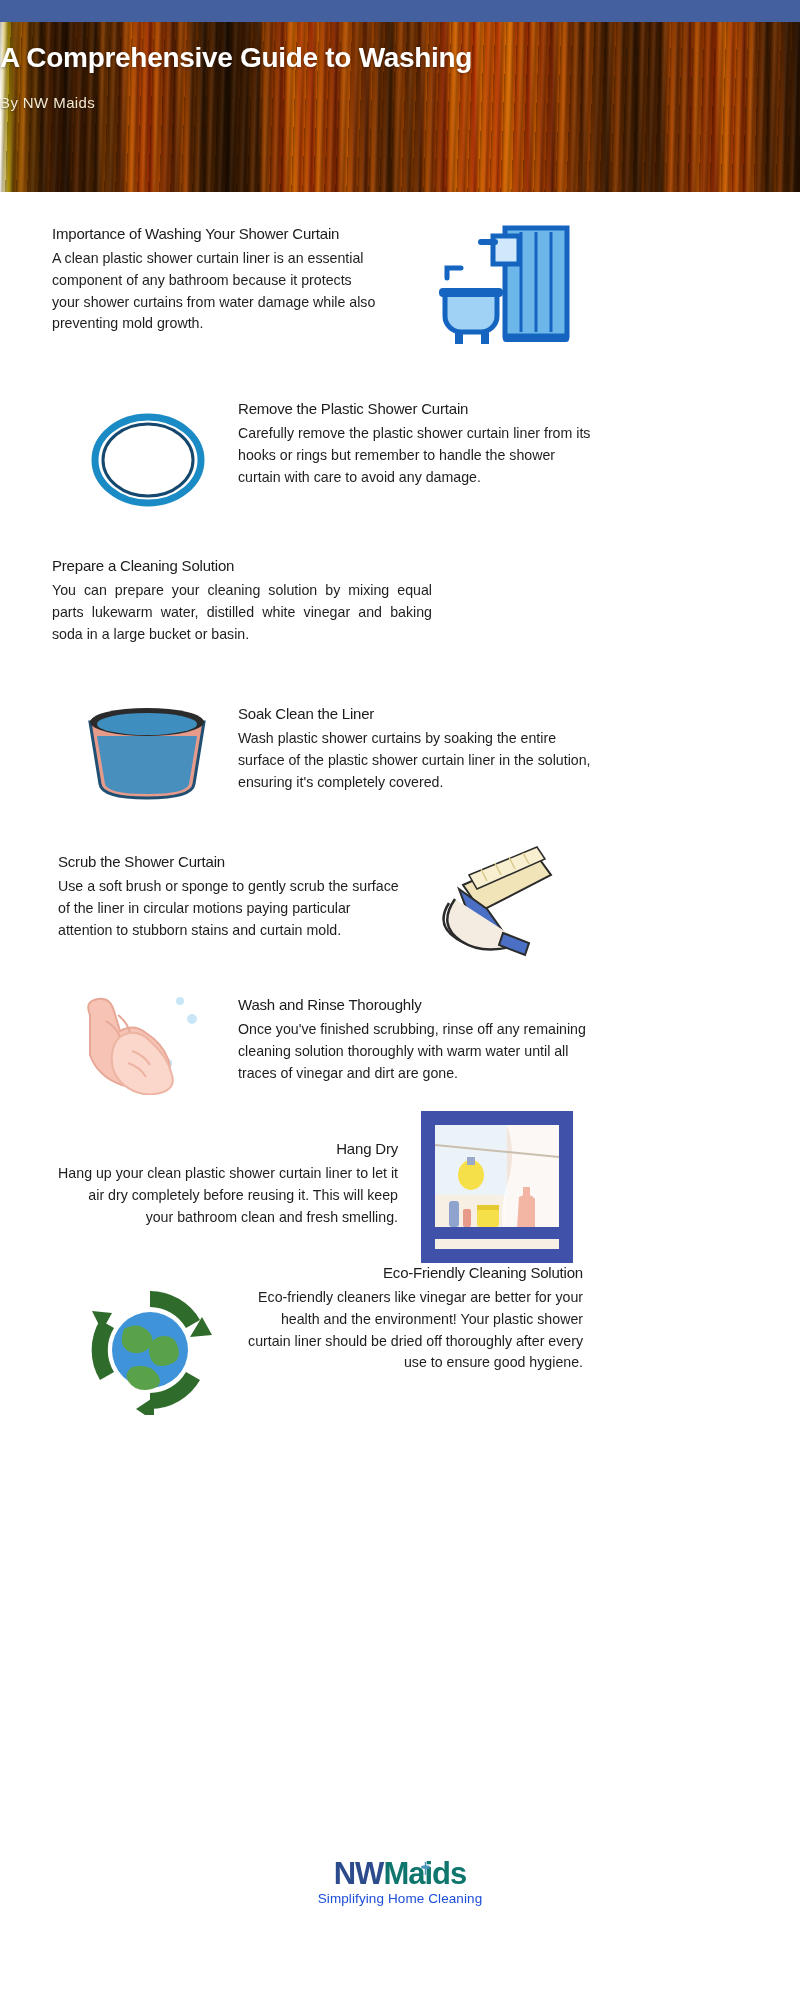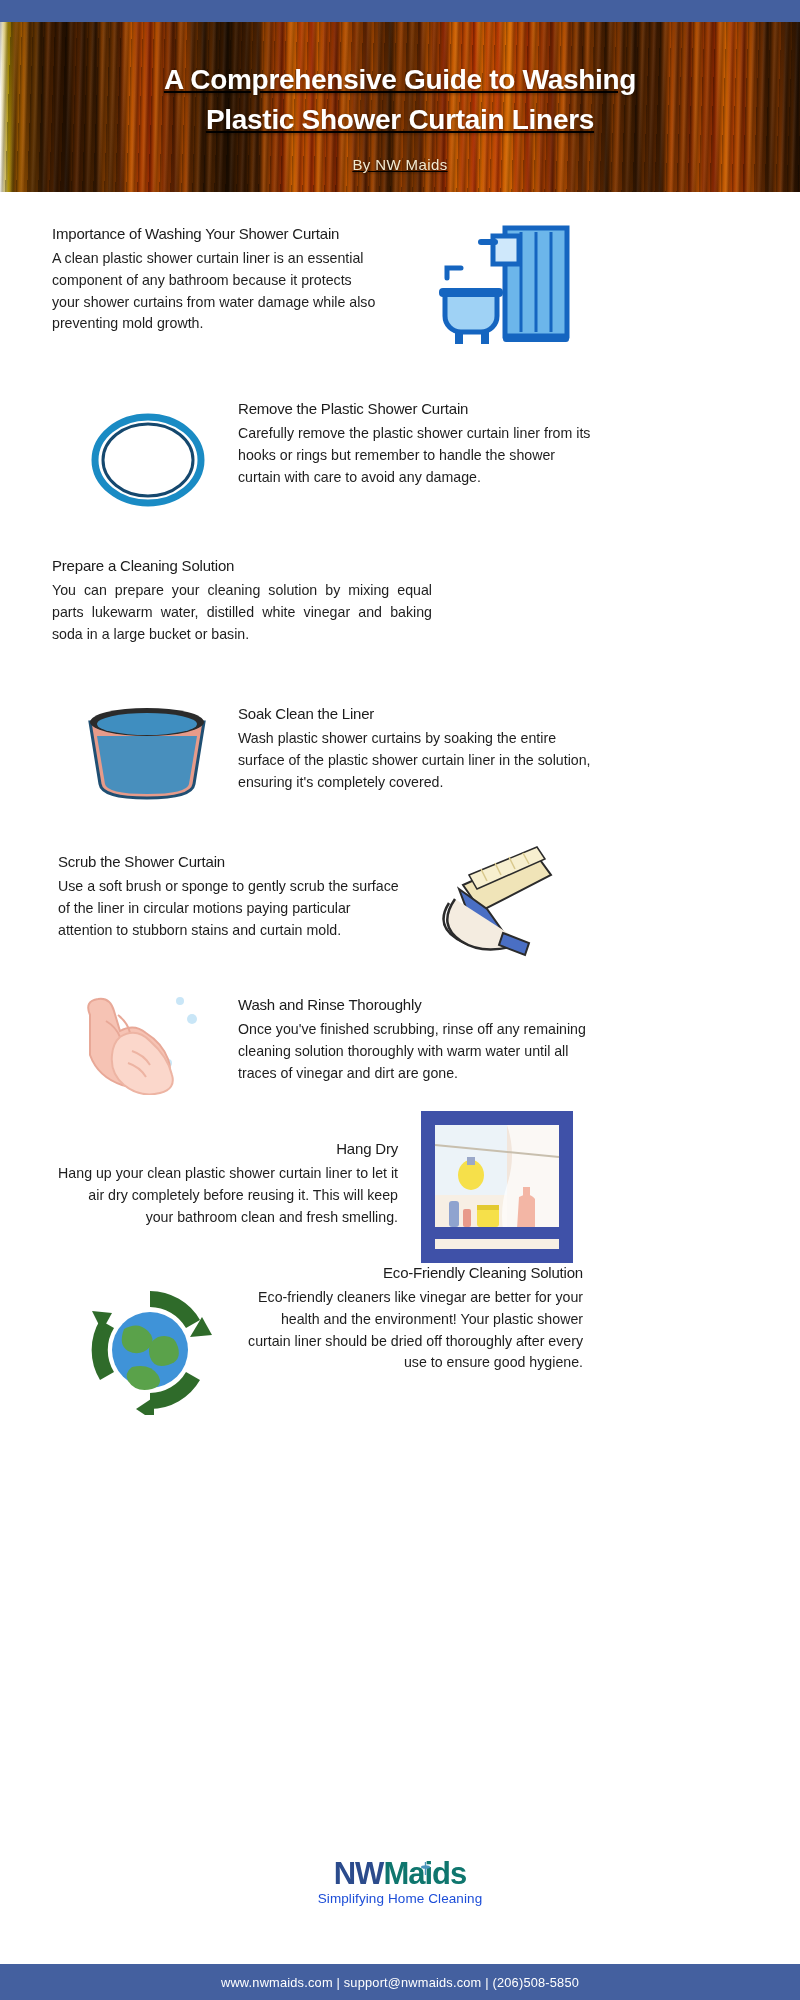--- a/index.html
+++ b/index.html
@@ -36,21 +36,21 @@
   }
   .hero::after{
     content:"";
     position:absolute; inset:0;
     background:
       repeating-linear-gradient(92deg,
         rgba(0,0,0,0.30) 0px, rgba(0,0,0,0) 3px, rgba(255,255,255,0.05) 5px,
         rgba(0,0,0,0.22) 8px, rgba(0,0,0,0) 11px);
     pointer-events:none;
   }
-  .hero-inner { position: relative; z-index: 3; text-align: center; padding-top: 38px; text-decoration: underline; }
+  .hero-inner { position: relative; z-index: 3; text-align: left; padding-top: 16px; }
   .hero-title {
     color: #ffffff;
     font-size: 28px;
     font-weight: bold;
     line-height: 1.42;
     letter-spacing: -0.3px;
     text-shadow: 0 1px 3px rgba(0,0,0,0.35);
   }
   .hero-by {
     margin-top: 16px;
@@ -96,21 +96,20 @@
 <body>
 
 <div class="page">
 
   <div class="topbar"></div>
 
   <div class="hero">
     <div class="hero-inner">
       <div class="hero-title">
         <div>A Comprehensive Guide to Washing</div>
-        <div>Plastic Shower Curtain Liners</div>
       </div>
       <div class="hero-by">By NW Maids</div>
     </div>
   </div>
 
   <div class="blk" style="left:52px; top:225px; width:330px;">
     <div class="sec-h">Importance of Washing Your Shower Curtain</div>
     <div class="sec-p">A clean plastic shower curtain liner is an essential component of any bathroom because it protects your shower curtains from water damage while also preventing mold growth.</div>
   </div>
   <div class="blk" style="left:425px; top:222px; width:160px; height:145px;">
@@ -272,17 +271,14 @@
       <span class="needle" style="right:36px;">
         <svg viewBox="0 0 9 13" width="9" height="13" aria-hidden="true">
           <line x1="4.5" y1="0" x2="4.5" y2="13" stroke="#4a93bb" stroke-width="1.4"></line>
           <ellipse cx="4.5" cy="5" rx="4.5" ry="1.8" fill="#4a93bb"></ellipse>
         </svg>
       </span>
     </div>
     <div class="tagline">Simplifying Home Cleaning</div>
   </div>
 
-  <div class="footer">
-    <span class="footer-text">www.nwmaids.com | support@nwmaids.com | (206)508-5850</span>
-  </div>
 
 </div>
 
 </body></html>

